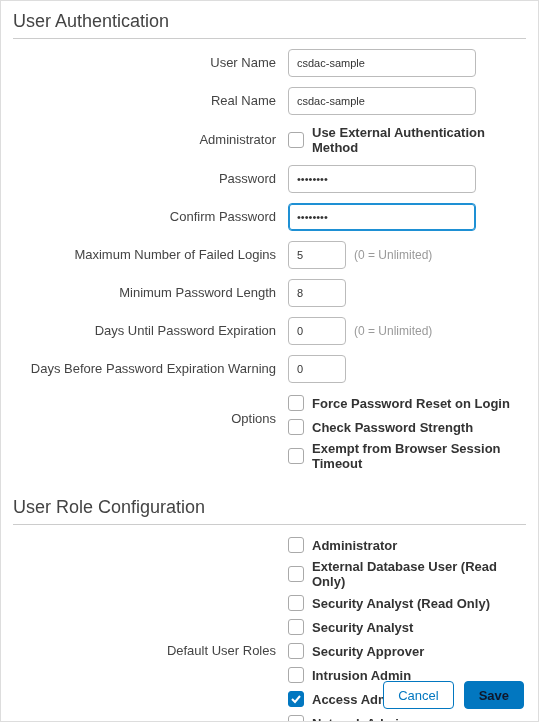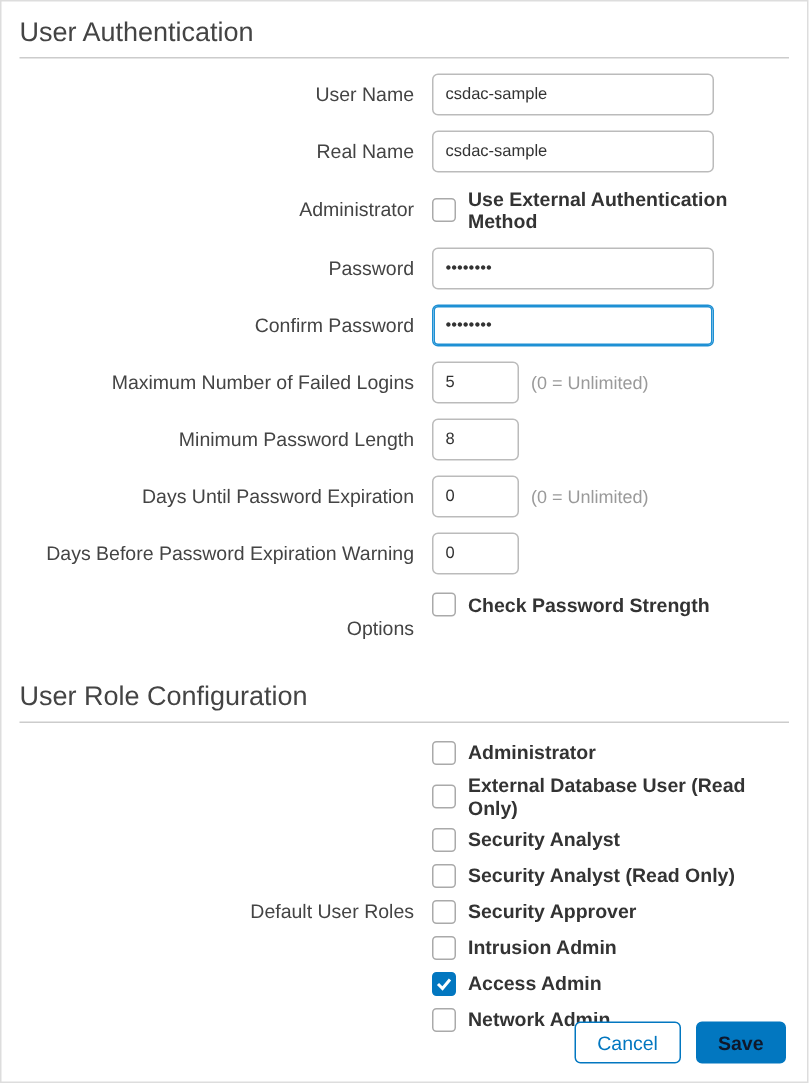--- a/index.html
+++ b/index.html
@@ -174,21 +174,29 @@
   <div class="field-col">
     <input type="text" class="narrow" value="0" style="">
   </div>
 </div>
 
 <div class="form-row tall">
   <div class="label-col" style="padding-top:18px">Options</div>
   <div class="field-col stack" id="options-group">
       <div class="cb-row">
         <span class="checkbox"></span>
+        <span class="cb-label">Force Password Reset on Login</span>
+      </div>
+      <div class="cb-row">
+        <span class="checkbox"></span>
         <span class="cb-label">Check Password Strength</span>
+      </div>
+      <div class="cb-row">
+        <span class="checkbox"></span>
+        <span class="cb-label">Exempt from Browser Session Timeout</span>
       </div>
     </div>
 </div>
 
 <div class="section-gap"></div>
 
 <div class="section-title">User Role Configuration</div>
 
 <div class="form-row tall">
   <div class="label-col" style="padding-top:108px">Default User Roles</div>
@@ -196,25 +204,25 @@
       <div class="cb-row">
         <span class="checkbox"></span>
         <span class="cb-label">Administrator</span>
       </div>
       <div class="cb-row">
         <span class="checkbox"></span>
         <span class="cb-label">External Database User (Read Only)</span>
       </div>
       <div class="cb-row">
         <span class="checkbox"></span>
+        <span class="cb-label">Security Analyst (Read Only)</span>
+      </div>
+      <div class="cb-row">
+        <span class="checkbox"></span>
         <span class="cb-label">Security Analyst</span>
-      </div>
-      <div class="cb-row">
-        <span class="checkbox"></span>
-        <span class="cb-label">Security Analyst (Read Only)</span>
       </div>
       <div class="cb-row">
         <span class="checkbox"></span>
         <span class="cb-label">Security Approver</span>
       </div>
       <div class="cb-row">
         <span class="checkbox"></span>
         <span class="cb-label">Intrusion Admin</span>
       </div>
       <div class="cb-row">

